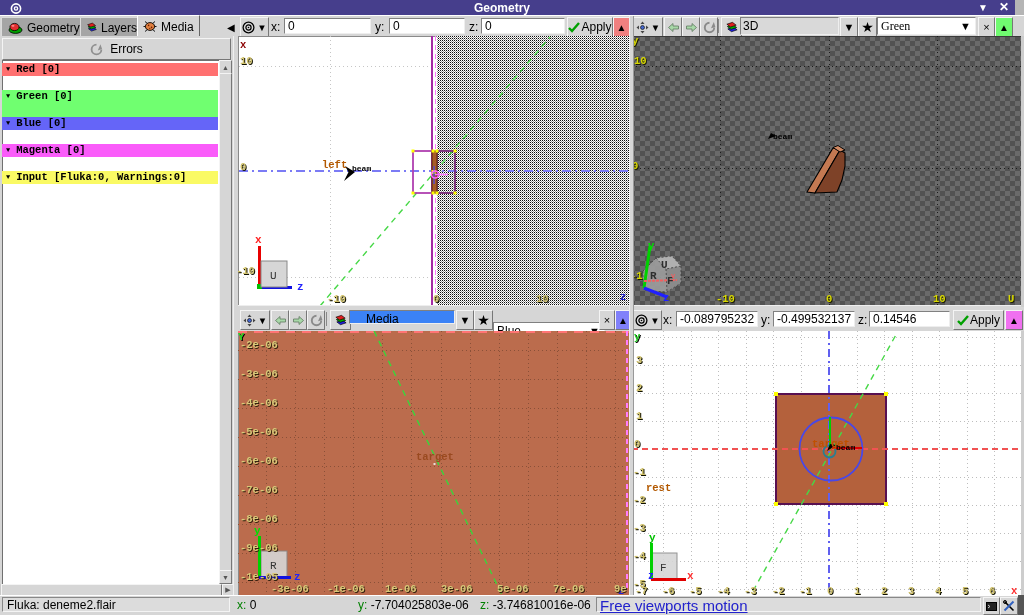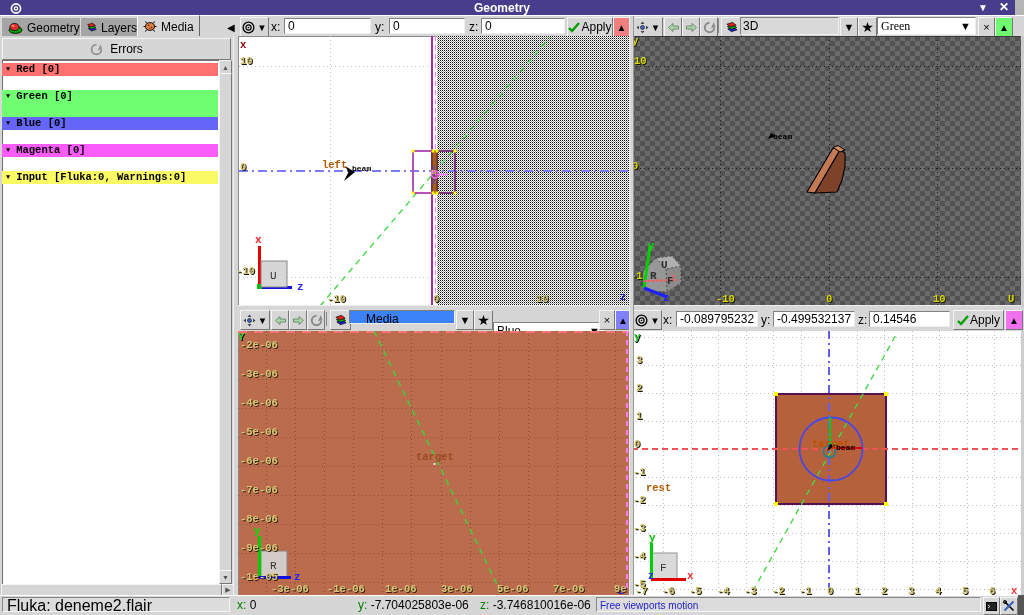--- a/index.html
+++ b/index.html
@@ -580,25 +580,25 @@
   <text x="687" y="579" font-family="Liberation Mono, monospace" font-weight="bold" font-size="11" fill="#ff3030">x</text>
 </svg>
 </div>
 
 <div class="abs" style="left:629px;top:16px;width:3px;height:579px;background:#d6d6d6;border-left:1px solid #eee;border-right:1px solid #999;"></div>
 <div class="abs" style="left:1021px;top:36px;width:3px;height:271px;background:#cdcdcd;"></div>
 <div class="abs" style="left:1021px;top:331px;width:3px;height:264px;background:#cdcdcd;"></div>
 
 <div id="statusbar">
   <div class="abs" style="left:0;top:595px;width:1024px;height:20px;background:#d6d6d6;border-top:1px solid #fff;"></div>
-  <div class="abs" style="left:2px;top:597px;width:228px;height:15px;background:#dcdcdc;border-top:1px solid #888;border-left:1px solid #888;border-right:1px solid #f4f4f4;border-bottom:1px solid #f4f4f4;line-height:15px;padding-left:4px;box-sizing:border-box;font-size:16px;">Fluka: deneme2.flair</div>
+  <div class="abs" style="left:2px;top:597px;width:228px;height:15px;background:#dcdcdc;border-top:1px solid #888;border-left:1px solid #888;border-right:1px solid #f4f4f4;border-bottom:1px solid #f4f4f4;line-height:15px;padding-left:4px;box-sizing:border-box;font-size:12px;">Fluka: deneme2.flair</div>
   <div class="abs" style="left:237px;top:598px;font-size:12px;"><span style="color:#008000;">x:</span> 0</div>
   <div class="abs" style="left:358px;top:598px;font-size:12px;"><span style="color:#008000;">y:</span> -7.704025803e-06</div>
   <div class="abs" style="left:480px;top:598px;font-size:12px;"><span style="color:#008000;">z:</span> -3.746810016e-06</div>
-  <div class="abs" style="left:596px;top:597px;width:385px;height:15px;background:#dcdcdc;border-top:1px solid #888;border-left:1px solid #888;border-right:1px solid #f4f4f4;border-bottom:1px solid #f4f4f4;line-height:15px;padding-left:3px;box-sizing:border-box;font-size:10px;color:#2222cc;">Free viewports motion</div>
+  <div class="abs" style="left:596px;top:597px;width:385px;height:15px;background:#dcdcdc;border-top:1px solid #888;border-left:1px solid #888;border-right:1px solid #f4f4f4;border-bottom:1px solid #f4f4f4;line-height:15px;padding-left:3px;box-sizing:border-box;font-size:15px;color:#2222cc;text-decoration:underline;">Free viewports motion</div>
   <div class="btn" style="left:983px;top:597px;width:15px;height:16px;">
     <svg width="11" height="9" viewBox="0 0 11 9">
           <rect x="0.5" y="0.5" width="10" height="8" fill="#222" stroke="#000"></rect>
           <path d="M2 3 L4 4.5 L2 6" fill="none" stroke="#ccc" stroke-width="1"></path>
         </svg>
   </div>
   <div class="btn" style="left:1000px;top:597px;width:16px;height:16px;">
     <svg width="12" height="12" viewBox="0 0 12 12">
       <line x1="1.5" y1="1.5" x2="10.5" y2="10.5" stroke="#000" stroke-width="1.6"></line>
       <line x1="10.5" y1="1.5" x2="1.5" y2="10.5" stroke="#3060c0" stroke-width="2"></line>

